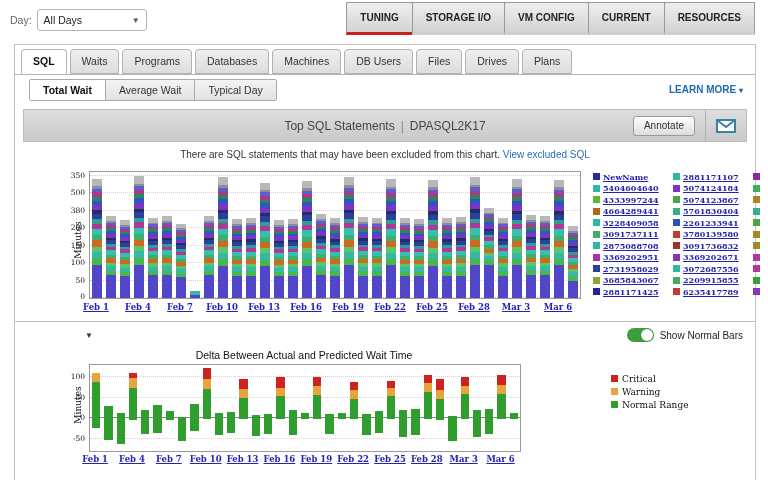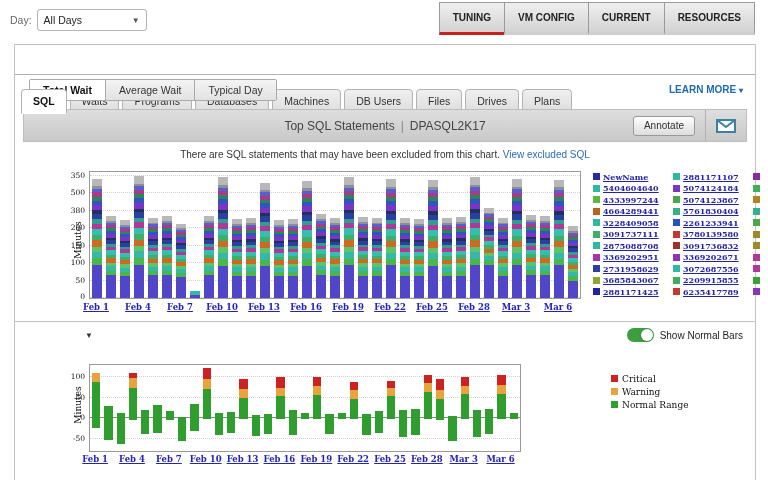--- a/index.html
+++ b/index.html
@@ -16,21 +16,21 @@
     background:linear-gradient(#efefef,#d3d3d3);border:1px solid #9a9a9a;margin-left:-1px;
     border-bottom:3px solid #cfcfcf;cursor:pointer;white-space:nowrap;}
   .nav-tab.active{background:#231f20;color:#fff;border-color:#231f20;}
   .nav-tab.redline{border-bottom:3px solid #cc1f1f;}
   
   .panel{position:absolute;left:14px;top:44px;width:740px;height:436px;border:1px solid #c2c2c2;background:#fff;}
   .tabsrow{height:26px;padding:3px 0 0 6px;border-bottom:1px solid #b3b3b3;background:#fff;}
   .tab{display:inline-block;line-height:23px;padding:0 11px;font-size:10.5px;color:#333;
     background:linear-gradient(#efefef,#ddd);border:1px solid #b3b3b3;border-radius:4px 4px 0 0;
     margin-right:3px;position:relative;top:1px;cursor:pointer;}
-  .tab.active{background:#fff;font-weight:bold;color:#111;border-bottom-color:#fff;z-index:3;margin-top:40px;}
+  .tab.active{background:#fff;font-weight:bold;color:#111;border-bottom-color:#fff;z-index:3;}
   .subrow{height:26px;padding:4px 10px 0 14px;position:relative;}
   .seg{display:inline-flex;border:1px solid #aaa;border-radius:2px;overflow:hidden;}
   .seg-item{line-height:20px;padding:0 13px;font-size:10.5px;color:#333;
     background:linear-gradient(#f4f4f4,#e2e2e2);border-left:1px solid #aaa;cursor:pointer;}
   .seg-item:first-child{border-left:none;}
   .seg-item.active{background:#fff;font-weight:bold;color:#111;}
   .learnmore{position:absolute;right:12px;top:9px;font-size:10px;font-weight:bold;color:#1d6ab0;cursor:pointer;}
   .learnmore .caret{color:#1d6ab0;font-size:8px;}
   
   .hdrbar{margin:4px 8px 0 8px;height:31px;background:linear-gradient(#dedede,#c9c9c9);
@@ -90,20 +90,21 @@
 <div class="topbar">
   <div class="daywrap">
     <span class="daylabel">Day:</span>
     <div class="select">
       <span>All Days</span>
       <span class="caret">▼</span>
     </div>
   </div>
   <div class="navtabs" id="nav-tabs">
       <div class="nav-tab redline">TUNING</div>
+      <div class="nav-tab">STORAGE I/O</div>
       <div class="nav-tab">VM CONFIG</div>
       <div class="nav-tab">CURRENT</div>
       <div class="nav-tab">RESOURCES</div>
     </div>
 </div>
 
 <div class="panel">
 
   <div class="tabsrow" id="tabs-row"><div class="tab active">SQL</div><div class="tab">Waits</div><div class="tab">Programs</div><div class="tab">Databases</div><div class="tab">Machines</div><div class="tab">DB Users</div><div class="tab">Files</div><div class="tab">Drives</div><div class="tab">Plans</div></div>
 
@@ -987,20 +988,21 @@
     <span class="collapse">▼</span>
     <div class="anomright">
       <div class="toggle">
           <div class="knob"></div>
         </div>
       <span class="togglelabel">Show Normal Bars</span>
     </div>
   </div>
 
   <div class="anomsec">
+    <div class="anomcharttitle">Delta Between Actual and Predicted Wait Time</div>
     <span class="ylab" style="left:44px;top:52px;">Minutes</span>
     <div class="plot" id="anom-plot" style="left:74px;top:16px;width:430px;height:86px;">
         <div class="grid" style="bottom: 12.2857px;"></div>
         <div class="grid zero" style="bottom: 32.7619px;"></div>
         <div class="grid" style="bottom: 53.2381px;"></div>
         <div class="grid" style="bottom: 73.7143px;"></div>
         <div class="bar" style="left: 2px; width: 8.28571px; bottom: 32.7619px;">
           <div class="seg1" style="height: 36.0381px; background: rgb(47, 158, 47);"></div>
           <div class="seg1" style="height: 9.00952px; background: rgb(232, 163, 61);"></div>
         </div>

